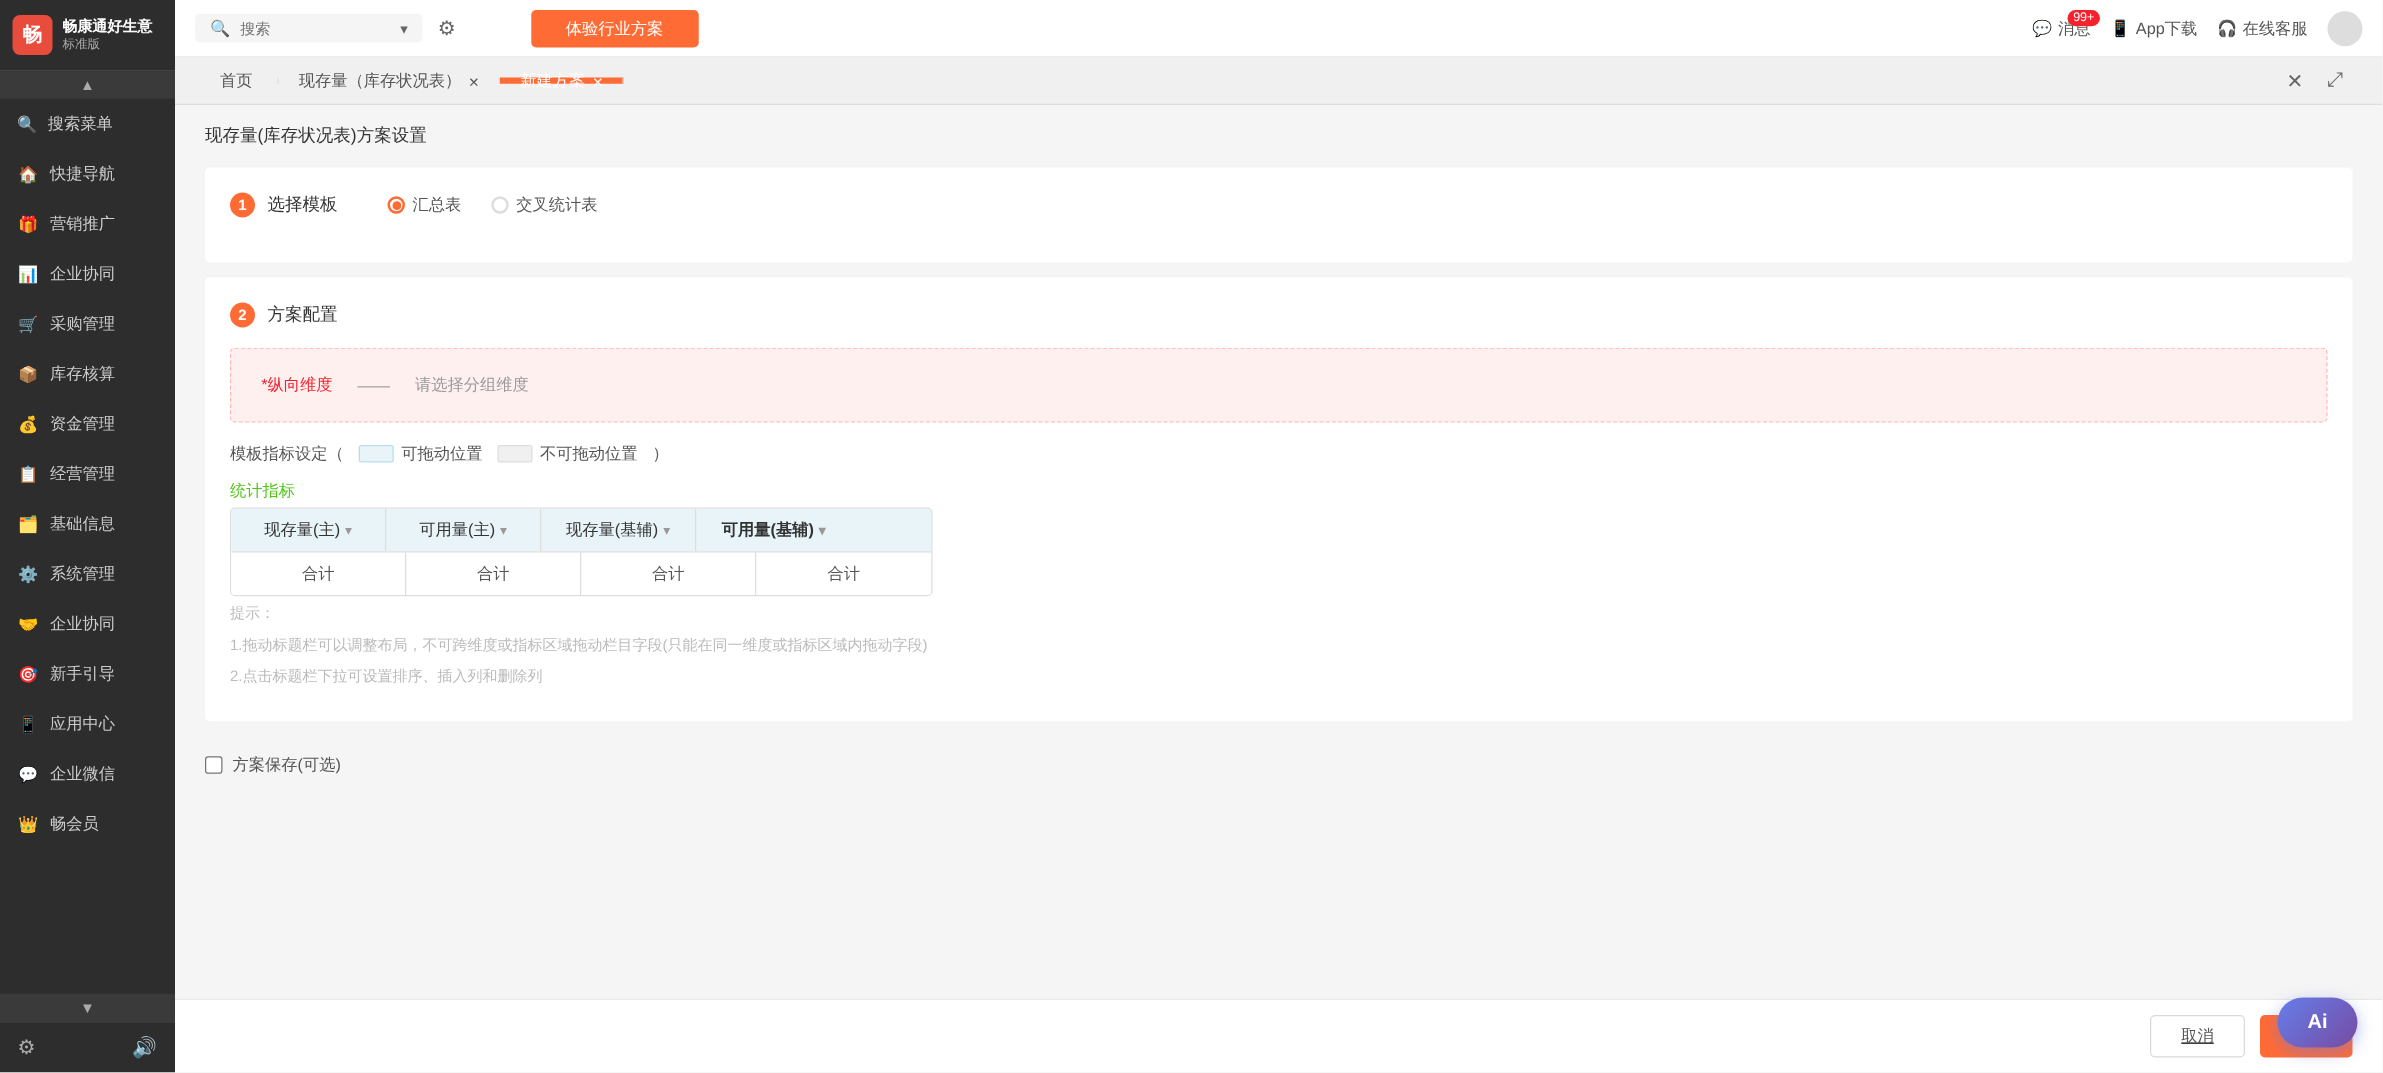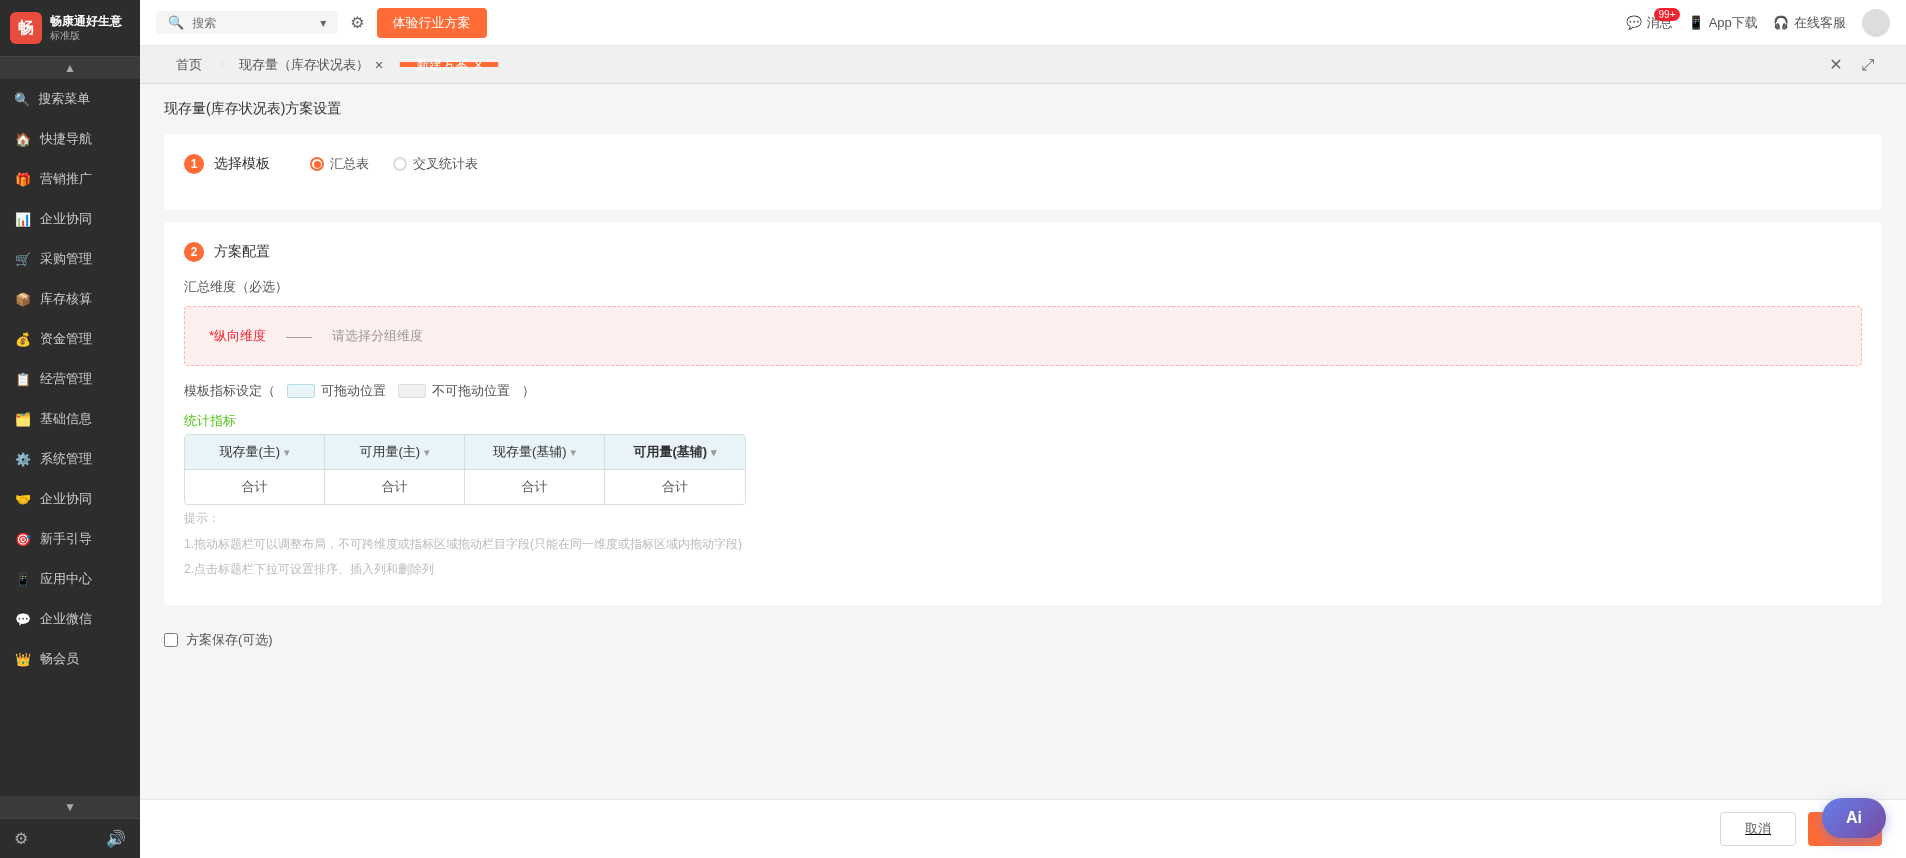--- a/index.html
+++ b/index.html
@@ -151,23 +151,24 @@
       border: none;
       cursor: pointer;
       color: #666;
       font-size: 16px;
     }
     .trial-btn {
       background: #ff6b35;
       color: white;
       border: none;
       border-radius: 4px;
-      padding: 6px 16px;
-      cursor: pointer;
-      font-size: 13px;
+      padding: 6px 28px;
+      cursor: pointer;
+      font-size: 13px;
+      margin-left: 48px;
     }
     .topbar-right {
       display: flex;
       align-items: center;
       gap: 16px;
     }
     .topbar-icon-btn {
       display: flex;
       align-items: center;
       gap: 4px;
@@ -410,21 +411,21 @@
       border-radius: 4px;
       overflow: hidden;
       width: auto;
       display: inline-block;
     }
     .stat-table-header {
       display: flex;
       background: #e8f4f8;
     }
     .stat-col {
-      width: 140px;
+      width: 124px;
       padding: 8px 12px;
       border-right: 1px solid #ddd;
       display: flex;
       align-items: center;
       justify-content: center;
       gap: 4px;
       font-size: 13px;
       color: #333;
     }
     .stat-col:last-child { border-right: none; font-weight: bold; }
@@ -678,21 +679,20 @@
       </div>
     </div>
 
     <div class="section-card">
       <div class="section-header">
         <div class="section-num">2</div>
         <span class="section-label">方案配置</span>
       </div>
 
       <div class="config-section">
-        <div class="config-label">汇总维度（必选）</div>
 
         <div class="dimension-box">
           <span class="dim-required">*纵向维度</span>
           <span class="dim-separator">——</span>
           <span class="dim-placeholder">请选择分组维度</span>
         </div>
 
         
         <div class="indicator-settings">
           <span>模板指标设定（</span>

